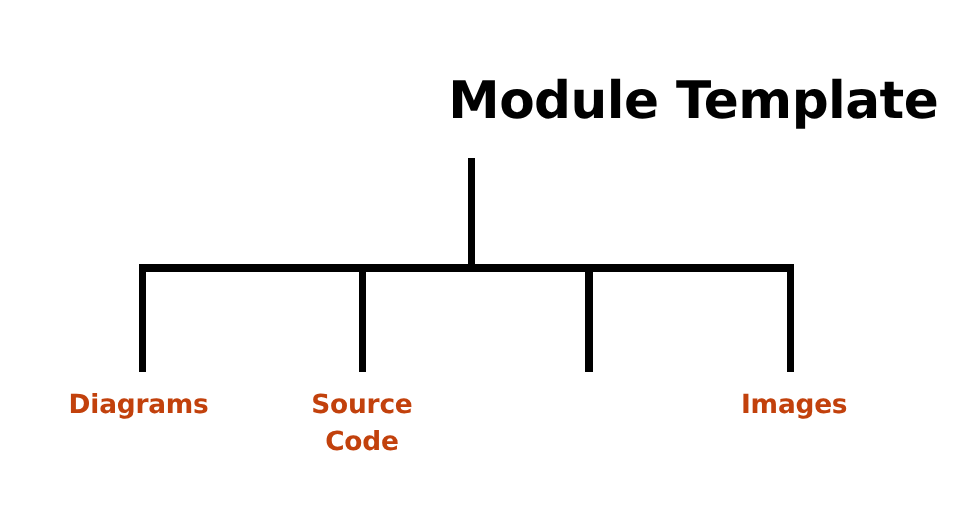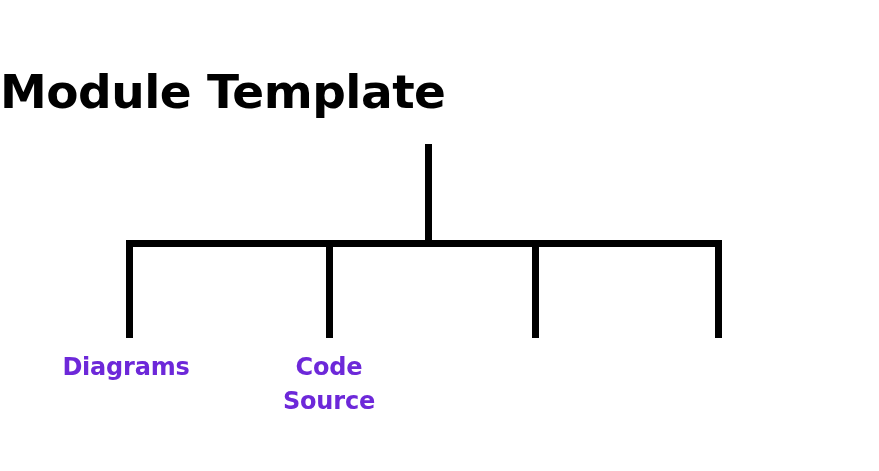--- a/index.html
+++ b/index.html
@@ -23,38 +23,38 @@
     top: 0;
     width: 879px;
     height: 471px;
     display: block;
   }
   .node-title {
     position: absolute;
     left: 0;
     width: 853px;
     top: 66px;
-    text-align: left;
+    text-align: right;
     font-family: "DejaVu Sans", sans-serif;
     font-size: 47px;
     font-weight: 700;
     letter-spacing: -0.5px;
     color: #000000;
     line-height: 1.1;
     white-space: nowrap;
   }
   .leaf-label {
     position: absolute;
     top: 350px;
     text-align: center;
     font-family: "DejaVu Sans", sans-serif;
     font-size: 24px;
     font-weight: 700;
     letter-spacing: -0.2px;
-    color: #6d28d9;
+    color: #c2410c;
     line-height: 1.42;
   }
   .leaf-label .line {
     display: block;
   }
   .leaf-diagrams  { left: 26px;  width: 200px; }
   .leaf-source    { left: 229px; width: 200px; }
   .leaf-generated { left: 435px; width: 200px; }
   .leaf-images    { left: 622px; width: 200px; }
 </style>
@@ -75,19 +75,22 @@
     <line x1="718.5" y1="240" x2="718.5" y2="338" stroke="#000000" stroke-width="7" shape-rendering="crispEdges"></line>
   </svg>
 
   <div class="node-title">Module Template</div>
 
   <div class="leaf-label leaf-diagrams">
     <span class="line">Diagrams</span>
   </div>
 
   <div class="leaf-label leaf-source">
+    <span class="line">Source</span>
     <span class="line">Code</span>
-    <span class="line">Source</span>
   </div>
 
 
+  <div class="leaf-label leaf-images">
+    <span class="line">Images</span>
+  </div>
 
 </div>
 
 </body></html>

